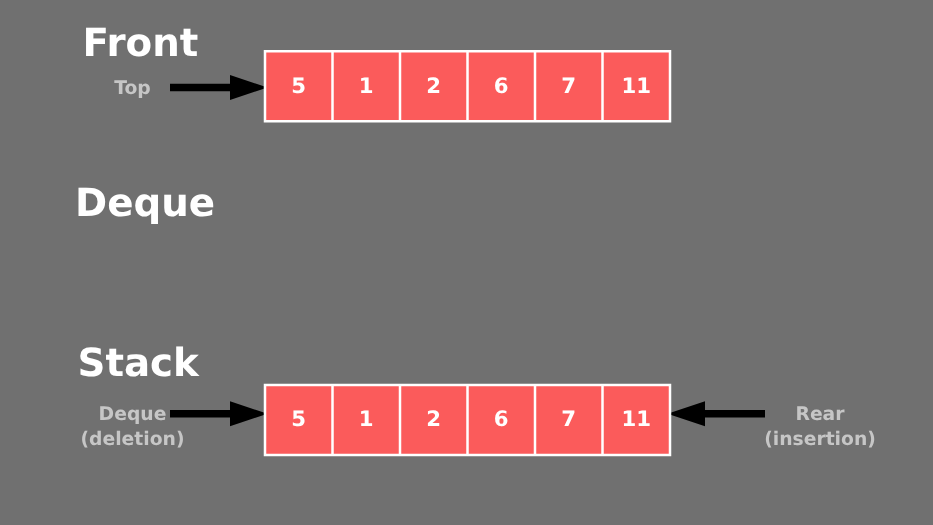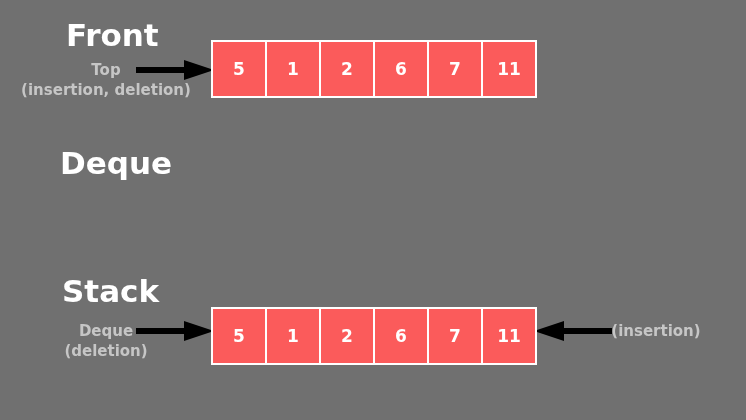--- a/index.html
+++ b/index.html
@@ -106,21 +106,20 @@
 <body>
 
 <div class="canvas">
 
   <div class="section" id="section-stack">
 
     <div class="title" id="title-stack">Front</div>
 
     <div class="label-group" id="label-stack-left">
       <span class="label-line">Top</span>
-      <span class="label-line">(insertion, deletion)</span>
     </div>
 
     <div class="arrow" id="arrow-stack">
       <svg width="78" height="22" viewBox="0 0 78 22">
         <rect x="0" y="8" width="54" height="6" fill="#000000"></rect>
         <polygon points="48,1 78,11 48,21" fill="#000000"></polygon>
       </svg>
     </div>
 
     <div class="array" id="array-stack">
@@ -136,20 +135,21 @@
   <div class="section" id="section-queue">
 
     <div class="title" id="title-queue">Deque</div>
 
     <div class="label-group" id="label-queue-left">
       <span class="label-line">Deque</span>
       <span class="label-line">(deletion)</span>
     </div>
 
     <div class="label-group" id="label-queue-right">
+      <span class="label-line">Rear</span>
       <span class="label-line">(insertion)</span>
     </div>
 
     <div class="arrow" id="arrow-queue-left">
       <svg width="78" height="22" viewBox="0 0 78 22">
         <rect x="0" y="8" width="54" height="6" fill="#000000"></rect>
         <polygon points="48,1 78,11 48,21" fill="#000000"></polygon>
       </svg>
     </div>
 

